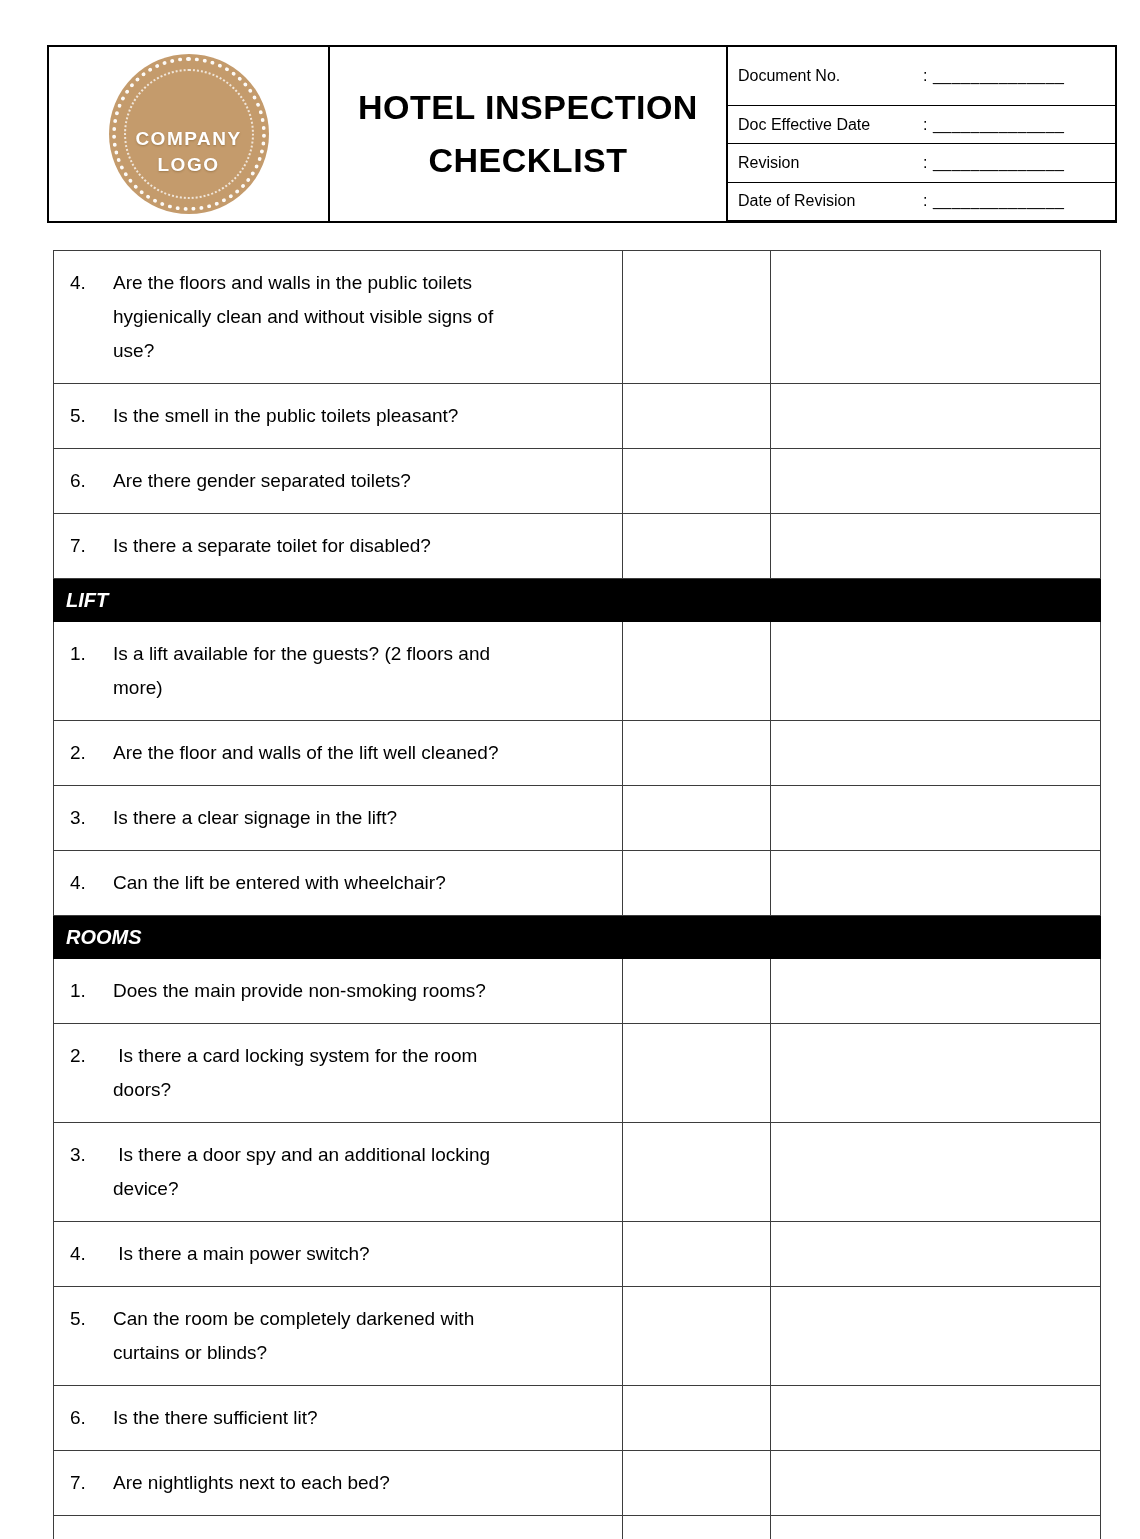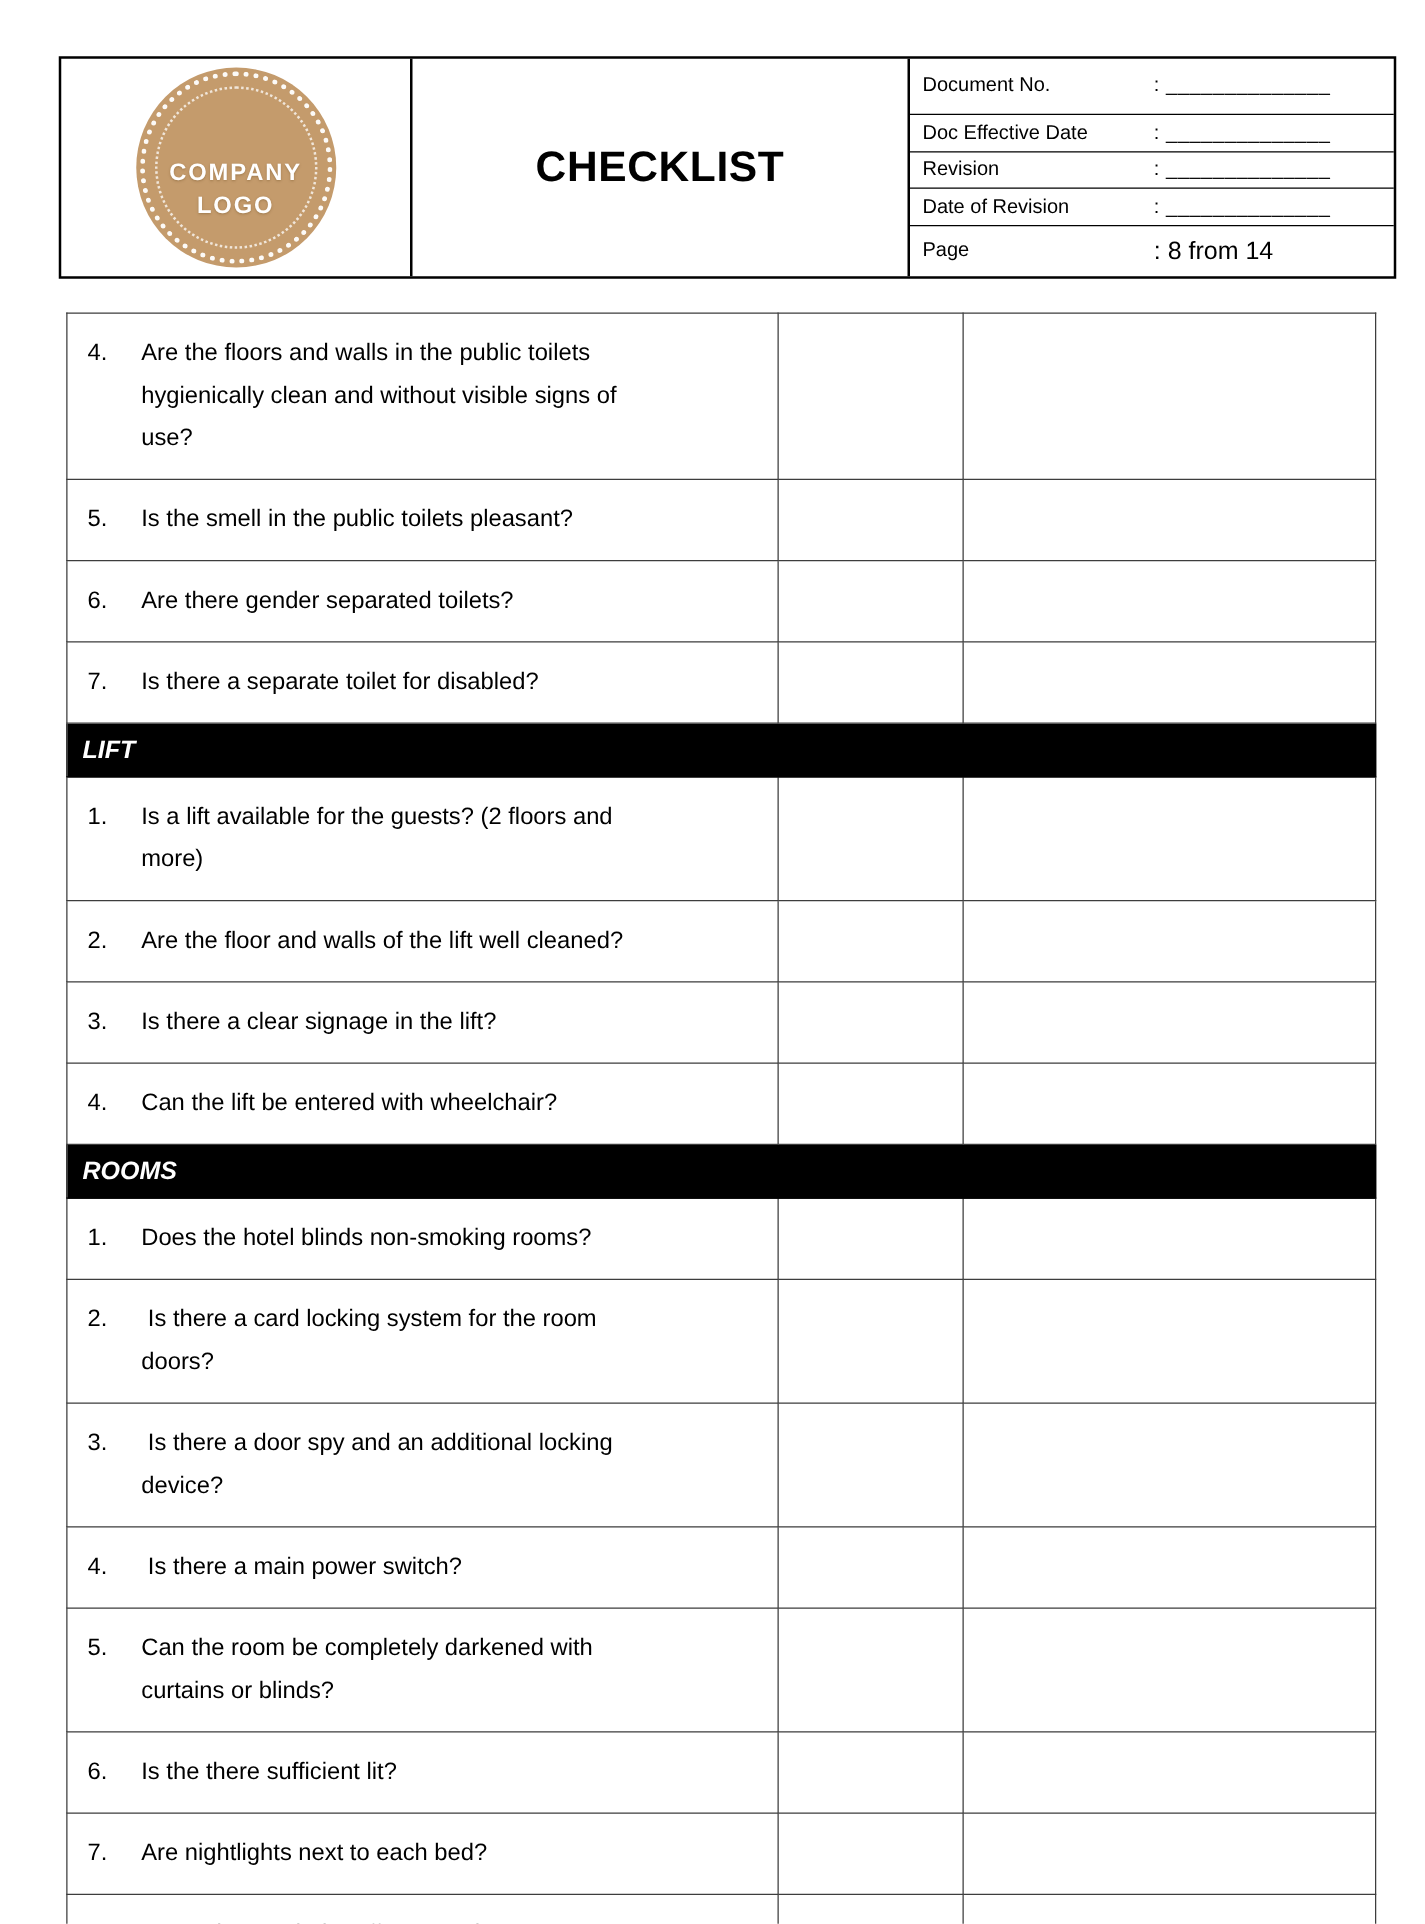--- a/index.html
+++ b/index.html
@@ -107,43 +107,40 @@
         <div class="logo-ring-outer"></div>
         <div class="logo-ring-inner"></div>
         <div class="logo-text">
           <div>COMPANY</div>
           <div>LOGO</div>
         </div>
       </div>
     </div>
 
     <div class="title-cell">
+      <div class="title-line">HOTEL INSPECTION</div>
       <div class="title-line">CHECKLIST</div>
     </div>
 
     <div class="doc-cell">
       <div class="doc-row first">
         <span class="doc-label">Document No.</span>
         <span class="doc-value">: ______________</span>
       </div>
       <div class="doc-row">
         <span class="doc-label">Doc Effective Date</span>
         <span class="doc-value">: ______________</span>
       </div>
       <div class="doc-row">
         <span class="doc-label">Revision</span>
         <span class="doc-value">: ______________</span>
       </div>
       <div class="doc-row">
         <span class="doc-label">Date of Revision</span>
         <span class="doc-value">: ______________</span>
-      </div>
-      <div class="doc-row page-row">
-        <span class="doc-label">Page</span>
-        <span class="doc-value page-value">: 8 from 14</span>
       </div>
     </div>
 
   </div>
 
   <table class="checklist">
     <colgroup>
       <col style="width:569px">
       <col style="width:148px">
       <col style="width:330px">
@@ -232,21 +229,21 @@
           <td class="check-cell"></td>
           <td class="remarks-cell"></td>
         </tr>
         <tr>
           <td colspan="3" class="section-cell">ROOMS</td>
         </tr>
         <tr>
           <td class="q-cell">
             <div class="q-inner">
               <span class="q-num">1.</span>
-              <span class="q-text">Does the hotel blinds non-smoking rooms?</span>
+              <span class="q-text">Does the main provide non-smoking rooms?</span>
             </div>
           </td>
           <td class="check-cell"></td>
           <td class="remarks-cell"></td>
         </tr>
         <tr>
           <td class="q-cell">
             <div class="q-inner">
               <span class="q-num">2.</span>
               <span class="q-text"> Is there a card locking system for the room doors?</span>

